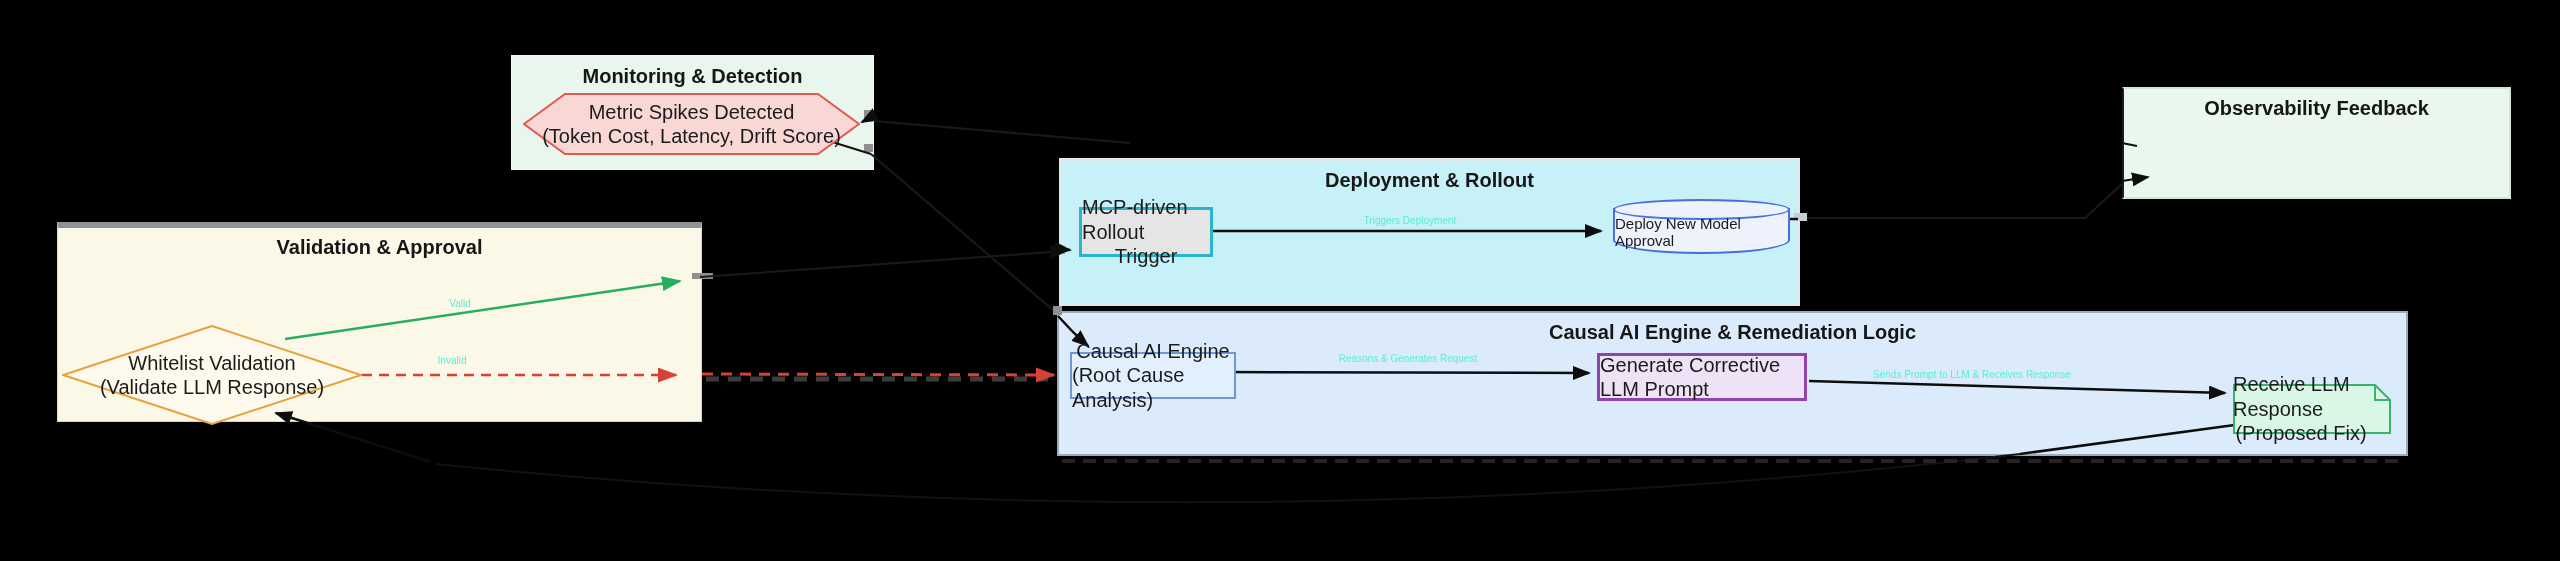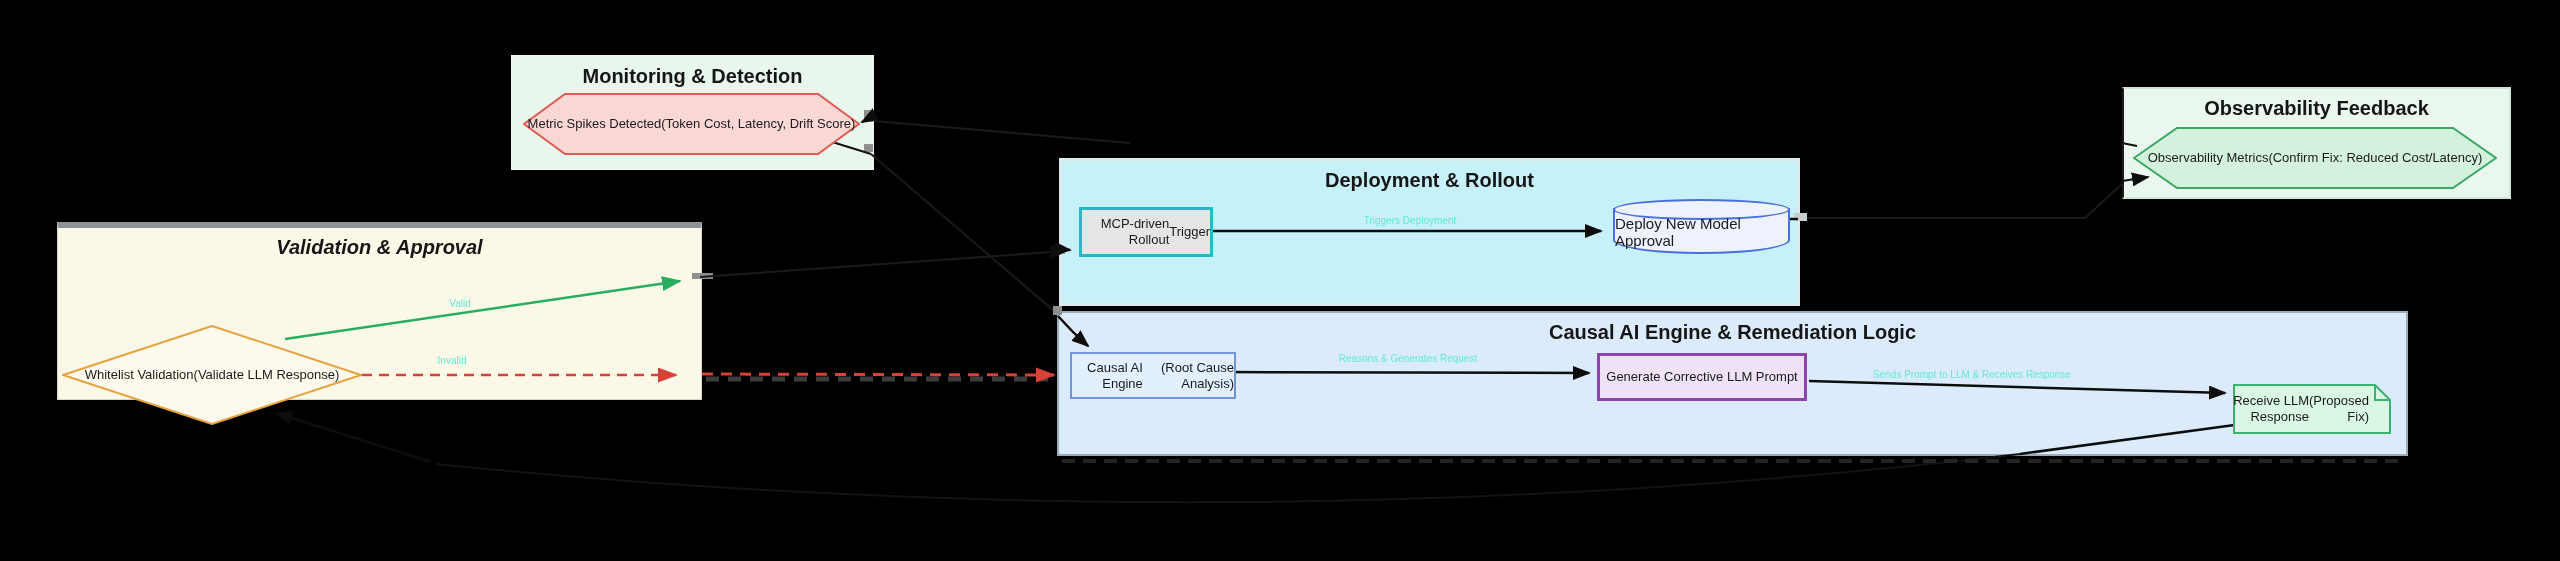--- a/index.html
+++ b/index.html
@@ -3,22 +3,22 @@
 <meta charset="utf-8">
 <style>
   html,body{margin:0;padding:0;background:#000;}
   #canvas{position:relative;width:2560px;height:561px;background:#000;overflow:hidden;
           font-family:"Liberation Sans",sans-serif;color:#1c1c1c;border-radius:12px;}
   .group{position:absolute;box-sizing:border-box;z-index:1;}
   .group-title{position:absolute;top:8px;left:0;right:0;text-align:center;
                font-size:20px;font-weight:600;color:#161616;z-index:3;}
   #edges{position:absolute;left:0;top:0;z-index:2;pointer-events:none;}
   .node{position:absolute;z-index:3;}
-  .node .txt{position:absolute;inset:0;display:flex;align-items:center;
-             justify-content:center;text-align:right;line-height:1.22;font-size:13px;color:#1b1b1b;}
+  .node .txt{position:absolute;inset:0;display:flex;flex-direction:column;align-items:center;
+             justify-content:center;text-align:left;line-height:1.22;font-size:20px;color:#1b1b1b;}
   .node svg{position:absolute;inset:0;}
   .rectnode{box-sizing:border-box;}
   .edge-label{position:absolute;transform:translate(-50%,-50%);font-size:10px;color:#5eead4;
               white-space:nowrap;z-index:3;text-align:center;}
   
   .g-monitoring{background:#e8f6ee;border:2px solid #eef6f0;}
   .g-validation{background:#fcf8e8;border:1px solid #d8d5c2;border-top:6px solid #8f9296;}
   .g-deployment{background:#c6f1f9;border:3px solid #dde9ea;}
   .g-causal{background:#dcebfb;border:2px solid #9aabba;}
   .g-observability{background:#e9f7ef;border:2px solid #cfe6d6;border-left:2px solid #1d1d1d;}
@@ -37,21 +37,21 @@
 </style>
 </head>
 <body>
 
 <div id="canvas">
 
   <div class="group g-monitoring" style="left:511px;top:55px;width:363px;height:115px;">
     <div class="group-title">Monitoring &amp; Detection</div>
   </div>
 
-  <div class="group g-validation" style="left:57px;top:222px;width:645px;height:178px;font-style:italic;">
+  <div class="group g-validation" style="left:57px;top:222px;width:645px;height:200px;">
     <div class="group-title">Validation &amp; Approval</div>
   </div>
 
   <div class="group g-deployment" style="left:1059px;top:158px;width:741px;height:148px;">
     <div class="group-title">Deployment &amp; Rollout</div>
   </div>
 
   <div class="group g-causal" style="left:1057px;top:311px;width:1351px;height:145px;">
     <div class="group-title">Causal AI Engine &amp; Remediation Logic</div>
   </div>
@@ -191,29 +191,20 @@
     <svg viewBox="0 0 158 50" width="158" height="50">
       <path d="M1,1 H142 L157,16 V49 H1 Z" fill="#d9f7e4" stroke="#39b36e" stroke-width="2"></path>
       <path d="M142,1 V16 H157" fill="none" stroke="#39b36e" stroke-width="2"></path>
     </svg>
     <div class="txt fs15">
       <span>Receive LLM Response</span>
       <span>(Proposed Fix)</span>
     </div>
   </div>
 
-  <div class="node" style="left:2133px;top:127px;width:364px;height:62px;">
-    <svg viewBox="0 0 364 62" width="364" height="62">
-      <polygon points="1,31 44,1 320,1 363,31 320,61 44,61" fill="#d4f1de" stroke="#3aa863" stroke-width="2"></polygon>
-    </svg>
-    <div class="txt fs15">
-      <span>Observability Metrics</span>
-      <span>(Confirm Fix: Reduced Cost/Latency)</span>
-    </div>
-  </div>
 
   <div class="edge-label" style="left:460px;top:303px;">Valid</div>
   <div class="edge-label" style="left:452px;top:360px;">Invalid</div>
   <div class="edge-label" style="left:1410px;top:220px;">Triggers Deployment</div>
   <div class="edge-label" style="left:1408px;top:358px;">Reasons &amp; Generates Request</div>
   <div class="edge-label" style="left:1972px;top:374px;">Sends Prompt to LLM &amp; Receives Response</div>
 
 </div>
 
 </body></html>

